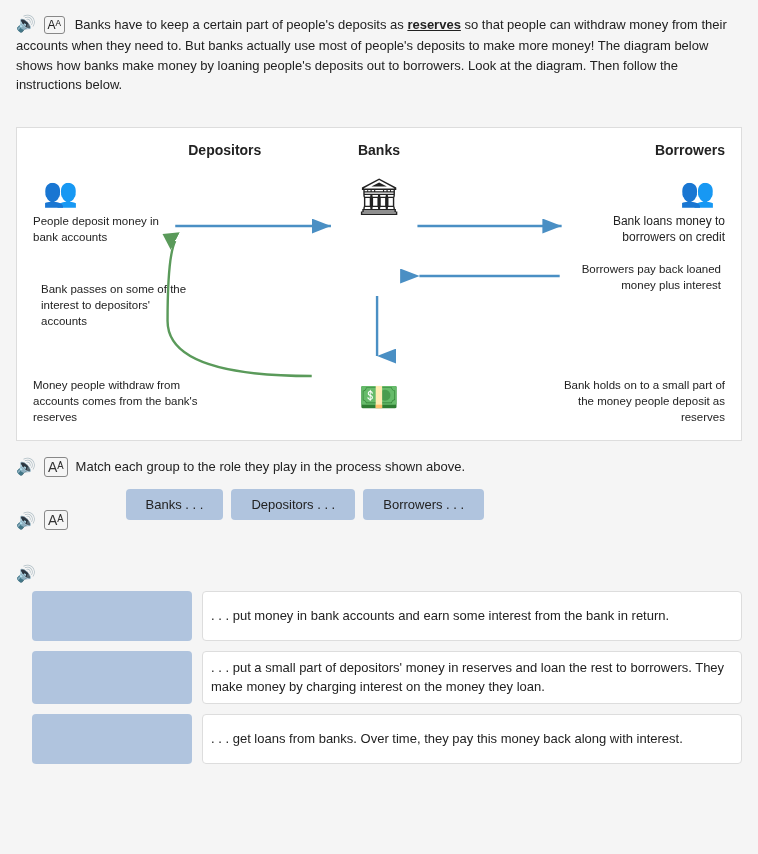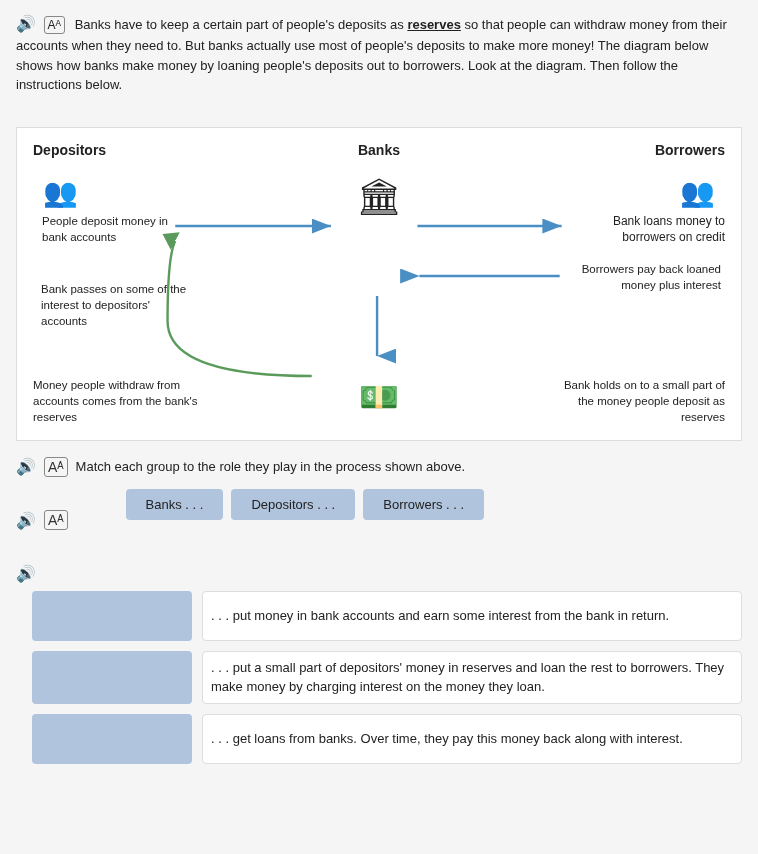--- a/index.html
+++ b/index.html
@@ -31,21 +31,21 @@
       display: flex;
       justify-content: space-between;
       margin-bottom: 8px;
     }
     .col-header {
       font-weight: bold;
       font-size: 14px;
       width: 33%;
       text-align: center;
     }
-    .col-header:first-child { text-align: left; }
+    .col-header:first-child { text-align: right; }
     .col-header:last-child { text-align: right; }
 
     
     .diagram-area {
       position: relative;
       width: 100%;
       height: 260px;
     }
 
     
@@ -268,21 +268,21 @@
 
       <line x1="548" y1="110" x2="402" y2="110" stroke="#4a8fc4" stroke-width="2.5" marker-end="url(#arrowhead-left)"></line>
 
       <line x1="358" y1="130" x2="358" y2="190" stroke="#4a8fc4" stroke-width="2.5" marker-end="url(#arrowhead-down)"></line>
 
       <path d="M 290 210 Q 140 210 140 155 Q 140 90 148 75" stroke="#5a9a5a" stroke-width="2.5" fill="none" marker-end="url(#arrowhead-up-green)"></path>
     </svg>
 
     <div class="dep-group">
       <div class="dep-icons">👥</div>
-      <div class="label-box" style="margin-left:9px;">People deposit money in bank accounts</div>
+      <div class="label-box" style="margin-left:0;">People deposit money in bank accounts</div>
     </div>
 
     <div class="bank-group">
       <div class="bank-icon">🏛</div>
     </div>
 
     <div class="bor-group">
       <div class="bor-icons">👥</div>
       <div class="label-box" style="text-align:right;font-size:12px;">Bank loans money to borrowers on credit</div>
     </div>

